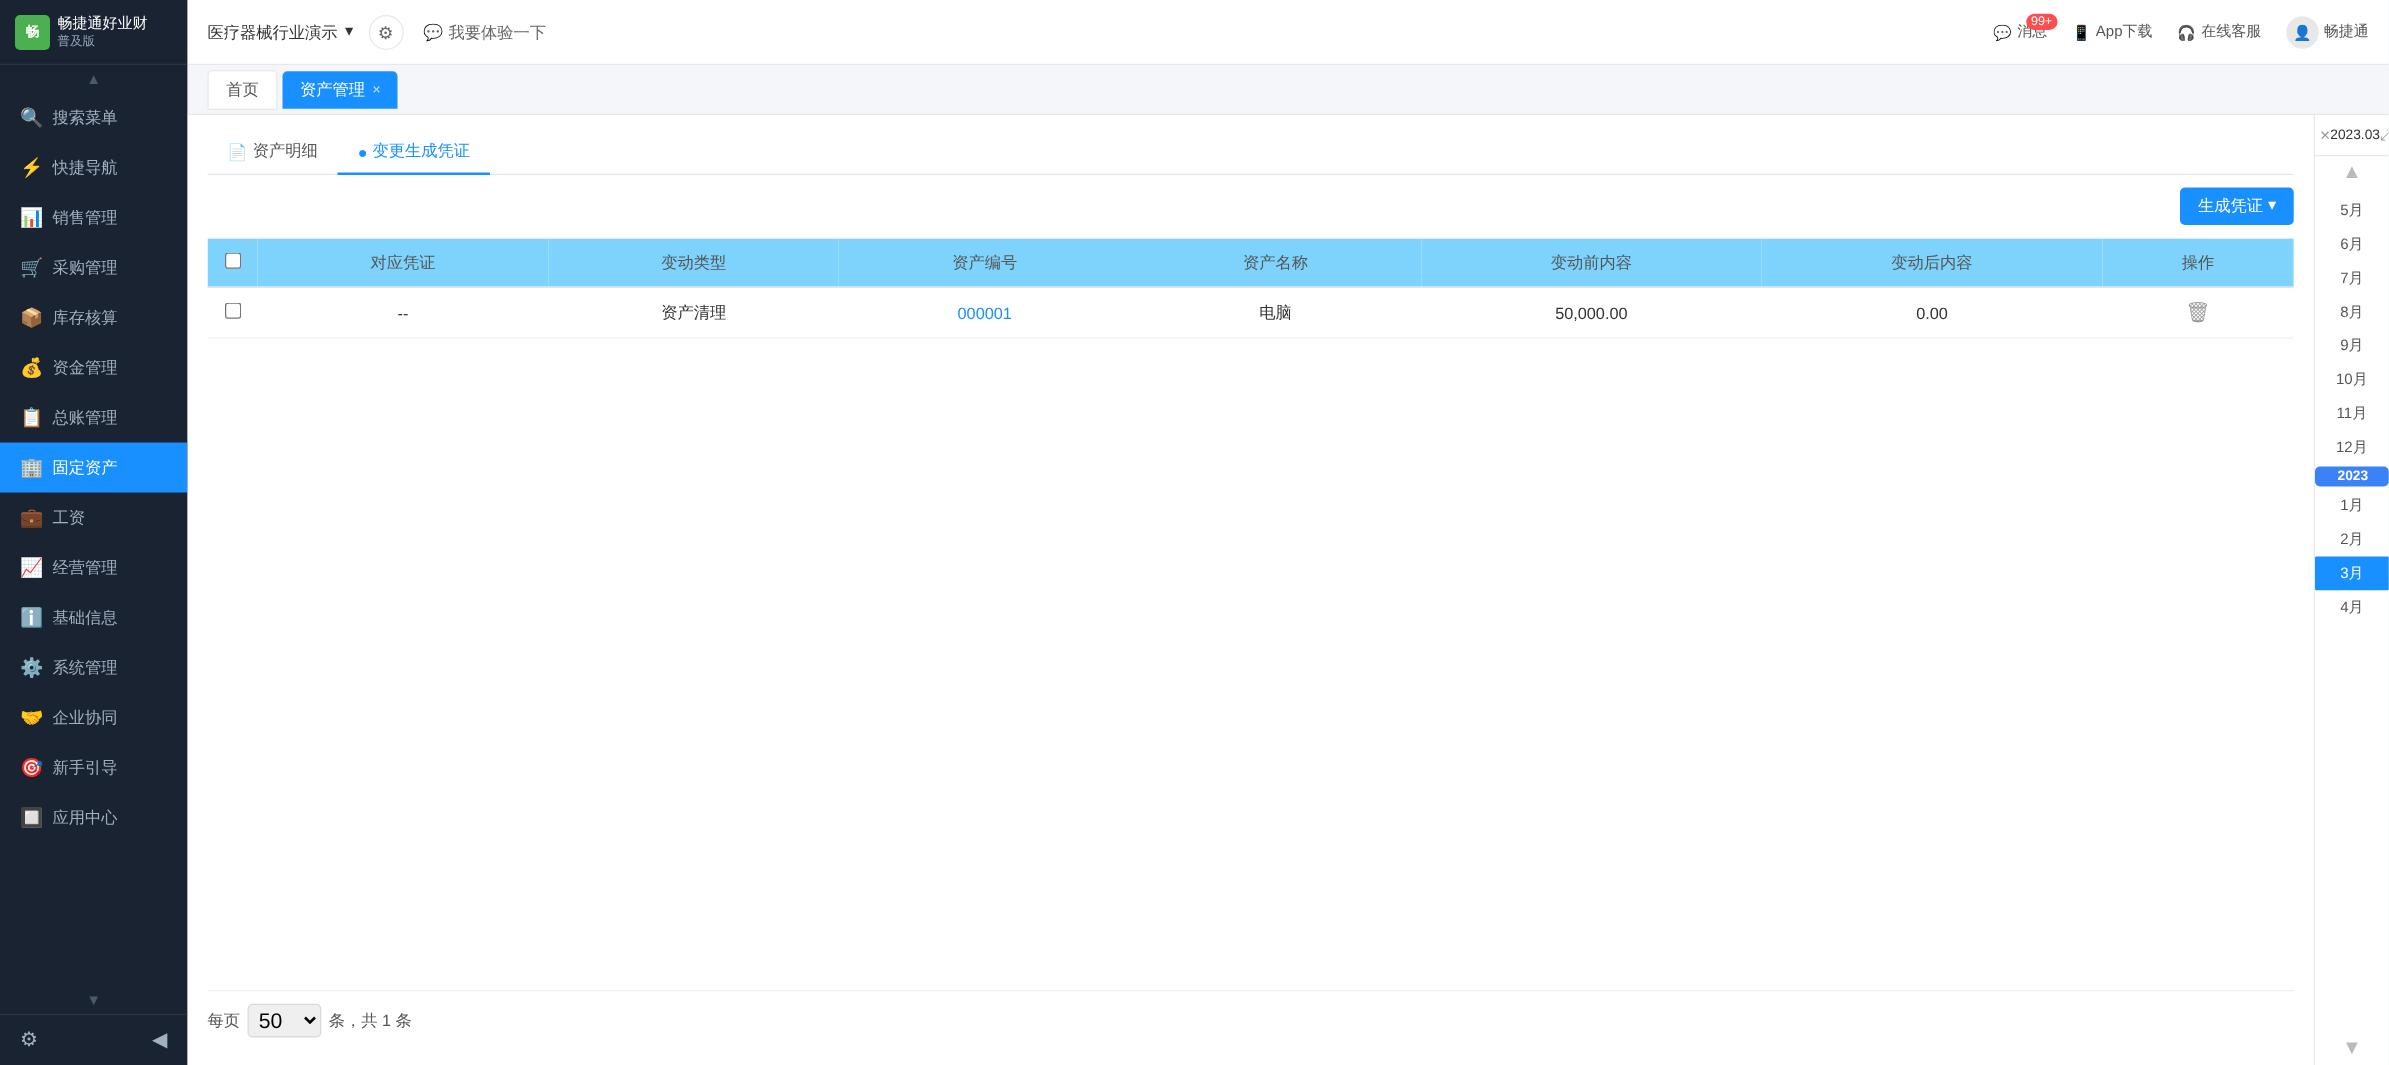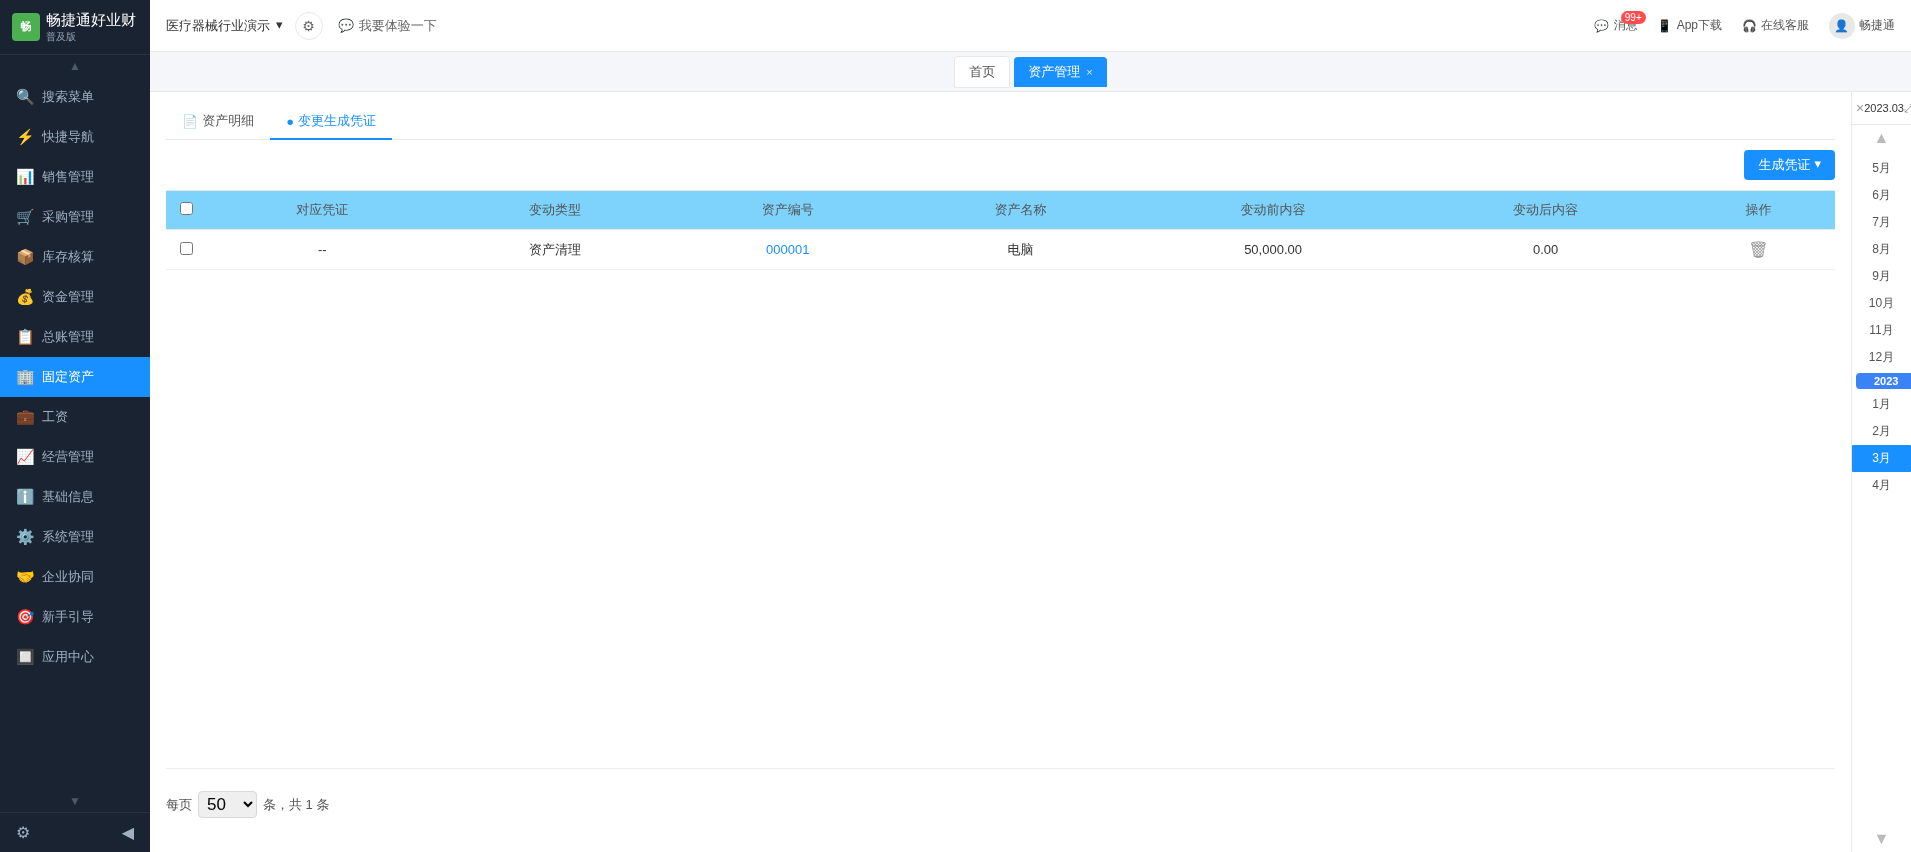--- a/index.html
+++ b/index.html
@@ -25,21 +25,21 @@
     .sidebar-logo-icon {
       width: 28px;
       height: 28px;
       background: #4CAF50;
       border-radius: 4px;
       display: flex; align-items: center; justify-content: center;
       color: white; font-size: 11px; font-weight: bold;
     }
     .sidebar-logo-text {
       color: #fff;
-      font-size: 15px;
+      font-size: 12px;
       line-height: 1.3;
     }
     .sidebar-logo-sub {
       color: #8fa0b4;
       font-size: 10px;
     }
     .sidebar-scroll {
       flex: 1;
       overflow-y: auto;
       overflow-x: hidden;
@@ -153,21 +153,20 @@
     
     .tabs-bar {
       background: #f5f6fa;
       border-bottom: 1px solid #e8e8e8;
       display: flex;
       align-items: center;
       padding: 0 16px;
       height: 40px;
       flex-shrink: 0;
       gap: 4px;
-      justify-content: center;
     }
     .tab-item {
       display: flex;
       align-items: center;
       gap: 4px;
       padding: 6px 14px;
       border-radius: 4px 4px 0 0;
       cursor: pointer;
       font-size: 13px;
       color: #555;
@@ -275,21 +274,21 @@
     .delete-icon {
       color: #999;
       cursor: pointer;
       font-size: 16px;
     }
 
     
     .pagination-bar {
       display: flex;
       align-items: center;
-      padding: 22px 0;
+      padding: 10px 0;
       font-size: 13px;
       color: #555;
       border-top: 1px solid #f0f0f0;
       margin-top: auto;
     }
     .per-page-select {
       margin: 0 6px;
       padding: 2px 4px;
       border: 1px solid #d9d9d9;
       border-radius: 4px;
@@ -333,21 +332,21 @@
       cursor: pointer;
       color: #999;
       font-size: 12px;
     }
     .timeline-scroll {
       flex: 1;
       overflow-y: auto;
       width: 100%;
       display: flex;
       flex-direction: column;
-      align-items: flex-start;
+      align-items: center;
       padding: 4px 0;
     }
     .timeline-scroll::-webkit-scrollbar { width: 0; }
     .timeline-year {
       font-size: 11px;
       color: #333;
       font-weight: bold;
       padding: 4px 2px;
       text-align: center;
       width: 100%;

